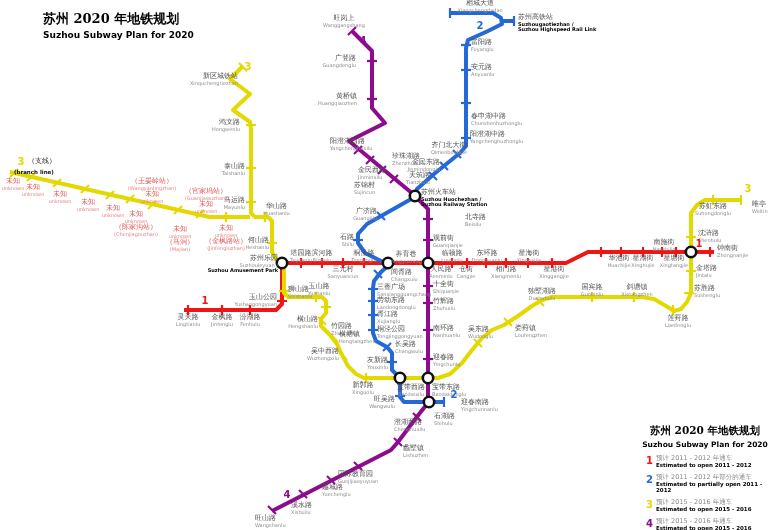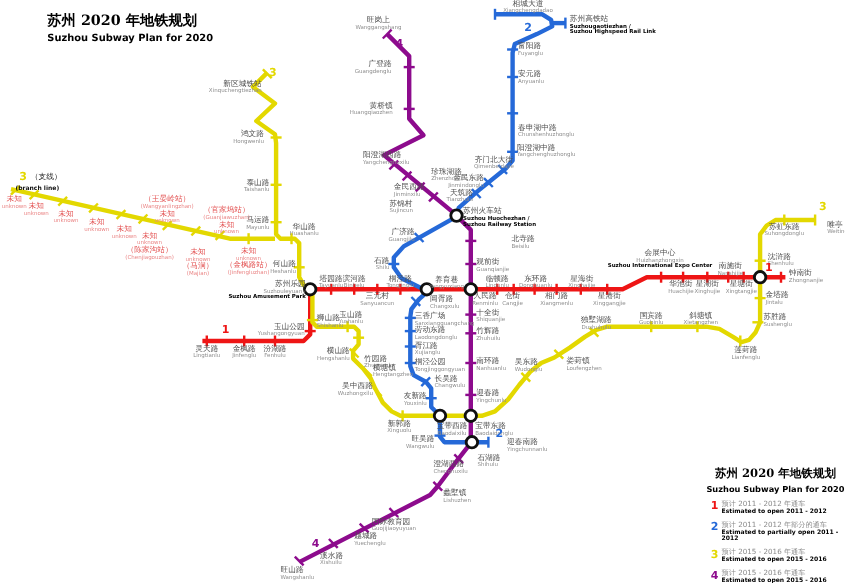--- a/index.html
+++ b/index.html
@@ -212,25 +212,20 @@
         <div class="row-py">Xiangmenlu</div>
       </div>
       <div class="st-label al-center" style="left: 529px; top: 250px;">
         <div class="row-zh">星海街</div>
         <div class="row-py">Xinghaijie</div>
       </div>
       <div class="st-label al-center" style="left: 554px; top: 266px;">
         <div class="row-zh">星港街</div>
         <div class="row-py">Xinggangjie</div>
       </div>
-      <div class="st-label al-center" style="left: 600px; top: 227px;">
-        <div class="row-zh">会展中心</div>
-        <div class="row-py">Huizhanzhongxin</div>
-        <div class="row-pyb">Suzhou International Expo Center</div>
-      </div>
       <div class="st-label al-center" style="left: 619px; top: 255px;">
         <div class="row-zh">华池街</div>
         <div class="row-py">Huachijie</div>
       </div>
       <div class="st-label al-center" style="left: 643px; top: 255px;">
         <div class="row-zh">星湖街</div>
         <div class="row-py">Xinghujie</div>
       </div>
       <div class="st-label al-center" style="left: 664px; top: 239px;">
         <div class="row-zh">南施街</div>

